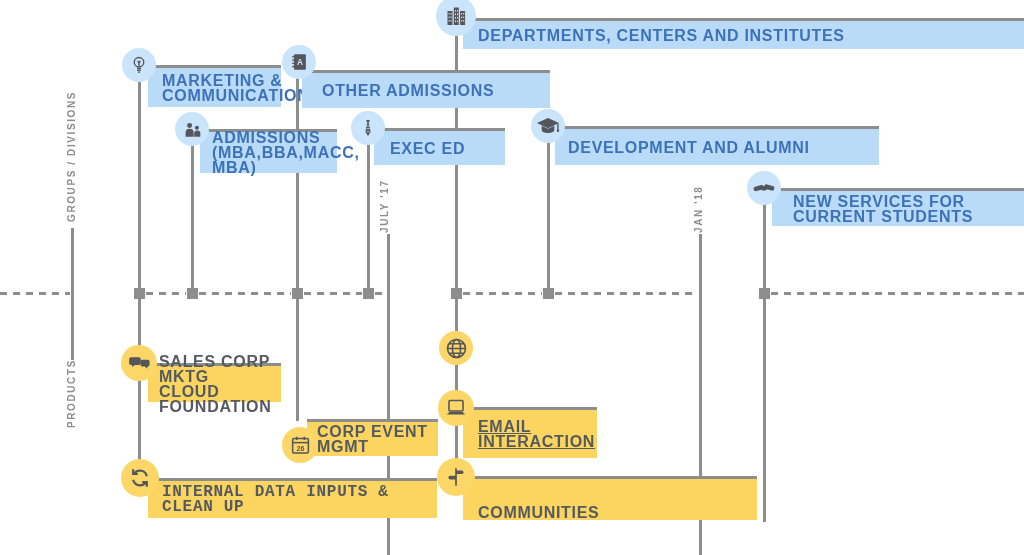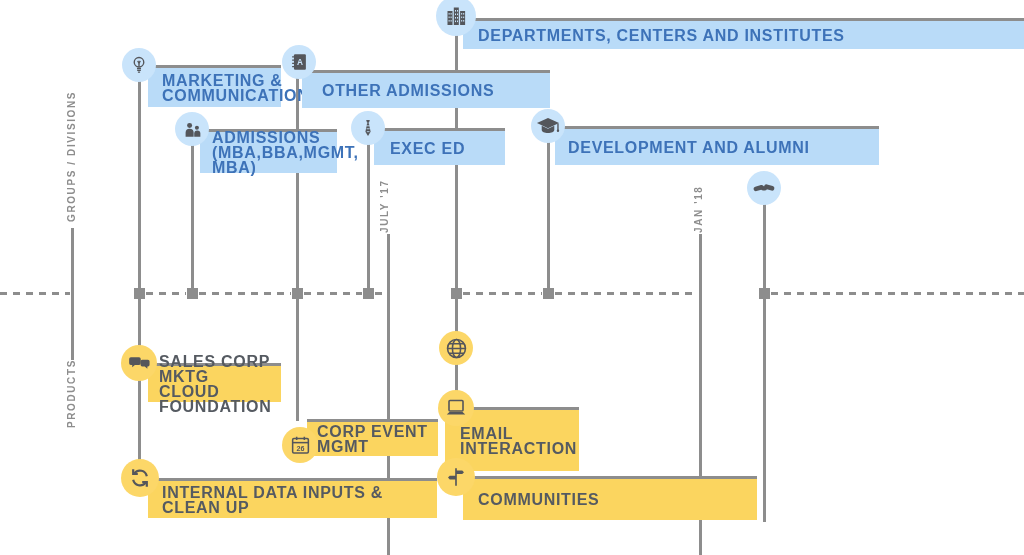--- a/index.html
+++ b/index.html
@@ -122,21 +122,21 @@
       <rect x="6.5" y="3.5" width="13" height="17" rx="1.2" fill="currentColor"></rect>
       <g stroke="currentColor" stroke-width="1.4">
           <path d="M4.5 6.5h3M4.5 10h3M4.5 13.5h3M4.5 17h3"></path>
         </g>
       <text x="13" y="15.2" text-anchor="middle" font-size="9" font-weight="bold" fill="#C9E4FB" font-family="Liberation Sans, sans-serif">A</text>
     </svg>
   </div>
 
   <div class="bar bar--blue" style="left:200px;top:129px;width:137px;height:44px;padding-left:12px;">
     <span class="bar-label">ADMISSIONS
-(MBA,BBA,MGMT, MBA)</span>
+(MBA,BBA,MACC, MBA)</span>
   </div>
   <div class="circ circ--blue" style="left:175px;top:112px;width:34px;height:34px;">
     <svg viewBox="0 0 24 24" width="23" height="23" fill="currentColor">
       <circle cx="9" cy="7.8" r="2.6"></circle>
       <path d="M4.8 19.5v-4.2a4.2 4.2 0 0 1 8.4 0v4.2z"></path>
       <circle cx="16.6" cy="10.2" r="2.1"></circle>
       <path d="M13.8 19.5v-3.2a3.2 3.2 0 0 1 6.4 0v3.2z"></path>
     </svg>
   </div>
 
@@ -158,20 +158,23 @@
   </div>
   <div class="circ circ--blue" style="left:531px;top:109px;width:34px;height:34px;">
     <svg viewBox="0 0 24 24" width="26" height="26" fill="currentColor">
       <path d="M12 4.5L1.8 9.3 12 14l10.2-4.7z"></path>
       <path d="M6.2 11.8v3.9c0 1.5 2.6 2.8 5.8 2.8s5.8-1.3 5.8-2.8v-3.9L12 14.5z"></path>
       <path d="M21.2 9.6v6" stroke="currentColor" stroke-width="1.3" fill="none"></path>
       <circle cx="21.2" cy="16.4" r="1.1"></circle>
     </svg>
   </div>
 
+  <div class="bar bar--blue" style="left:772px;top:188px;width:252px;height:38px;padding-left:21px;">
+    <span class="bar-label">NEW SERVICES FOR CURRENT STUDENTS</span>
+  </div>
   <div class="circ circ--blue" style="left:747px;top:171px;width:34px;height:34px;">
     <svg viewBox="0 0 24 24" width="24" height="24" fill="currentColor">
       <rect x="1.5" y="9.8" width="10.5" height="4.6" rx="2.3" transform="rotate(-16 6.75 12.1)"></rect>
       <rect x="12" y="9.2" width="10.5" height="4.6" rx="2.3" transform="rotate(16 17.25 11.5)"></rect>
       <rect x="9" y="10.2" width="6" height="4.2" rx="2"></rect>
     </svg>
   </div>
 
   <div class="bar bar--yellow" style="left:148px;top:363px;width:133px;height:39px;padding-left:11px;">
     <span class="bar-label">SALES CORP MKTG
@@ -197,44 +200,44 @@
   </div>
   <div class="circ circ--yellow" style="left:282px;top:427px;width:36px;height:36px;">
     <svg viewBox="0 0 24 24" width="23" height="23">
       <rect x="3.8" y="4.8" width="16.4" height="15" rx="1.3" fill="none" stroke="currentColor" stroke-width="1.6"></rect>
       <path d="M3.8 9h16.4" stroke="currentColor" stroke-width="1.6"></path>
       <path d="M8 2.8v3.4M16 2.8v3.4" stroke="currentColor" stroke-width="1.6"></path>
       <text x="12" y="17.6" text-anchor="middle" font-size="7.5" font-weight="bold" fill="currentColor" font-family="Liberation Sans, sans-serif">26</text>
     </svg>
   </div>
 
-  <div class="bar bar--yellow" style="left:445px;top:407px;width:134px;height:64px;padding-left:15px;">
+  <div class="bar bar--yellow" style="left:463px;top:407px;width:134px;height:51px;padding-left:15px;text-decoration:underline;">
     <span class="bar-label">EMAIL
 INTERACTION</span>
   </div>
   <div class="circ circ--yellow" style="left:438px;top:390px;width:36px;height:36px;">
     <svg viewBox="0 0 24 24" width="24" height="24">
       <rect x="5" y="4.5" width="14" height="10.5" rx="1" fill="none" stroke="currentColor" stroke-width="1.6"></rect>
       <path d="M2.8 18.6h18.4L18.6 16H5.4z" fill="currentColor"></path>
     </svg>
   </div>
 
-  <div class="bar bar--yellow" style="left:148px;top:478px;width:289px;height:40px;padding-left:14px;">
+  <div class="bar bar--yellow" style="left:148px;top:478px;width:289px;height:40px;padding-left:14px;font-family:Liberation Mono, monospace;">
     <span class="bar-label">INTERNAL DATA INPUTS &amp; CLEAN UP</span>
   </div>
   <div class="circ circ--yellow" style="left:121px;top:459px;width:38px;height:38px;">
     <svg viewBox="0 0 24 24" width="24" height="24" fill="none" stroke="currentColor" stroke-width="2.2">
       <path d="M18.8 10.2A7 7 0 0 0 6.4 7.3"></path>
       <path d="M5.2 3.2v4.6h4.6"></path>
       <path d="M5.2 13.8a7 7 0 0 0 12.4 2.9"></path>
       <path d="M18.8 20.8v-4.6h-4.6"></path>
     </svg>
   </div>
 
-  <div class="bar bar--yellow" style="left:463px;top:476px;width:294px;height:44px;padding-left:15px;">
+  <div class="bar bar--yellow" style="left:463px;top:476px;width:294px;height:44px;padding-left:15px;align-items:flex-end;">
     <span class="bar-label">COMMUNITIES</span>
   </div>
   <div class="circ circ--yellow" style="left:437px;top:458px;width:38px;height:38px;">
     <svg viewBox="0 0 24 24" width="22" height="22">
       <path d="M12 2.5v19" stroke="currentColor" stroke-width="1.8"></path>
       <path d="M12 4.8h6.8l1.9 2-1.9 2H12z" fill="currentColor"></path>
       <path d="M12 10.6H5.2l-1.9 2 1.9 2H12z" fill="currentColor"></path>
     </svg>
   </div>
 

